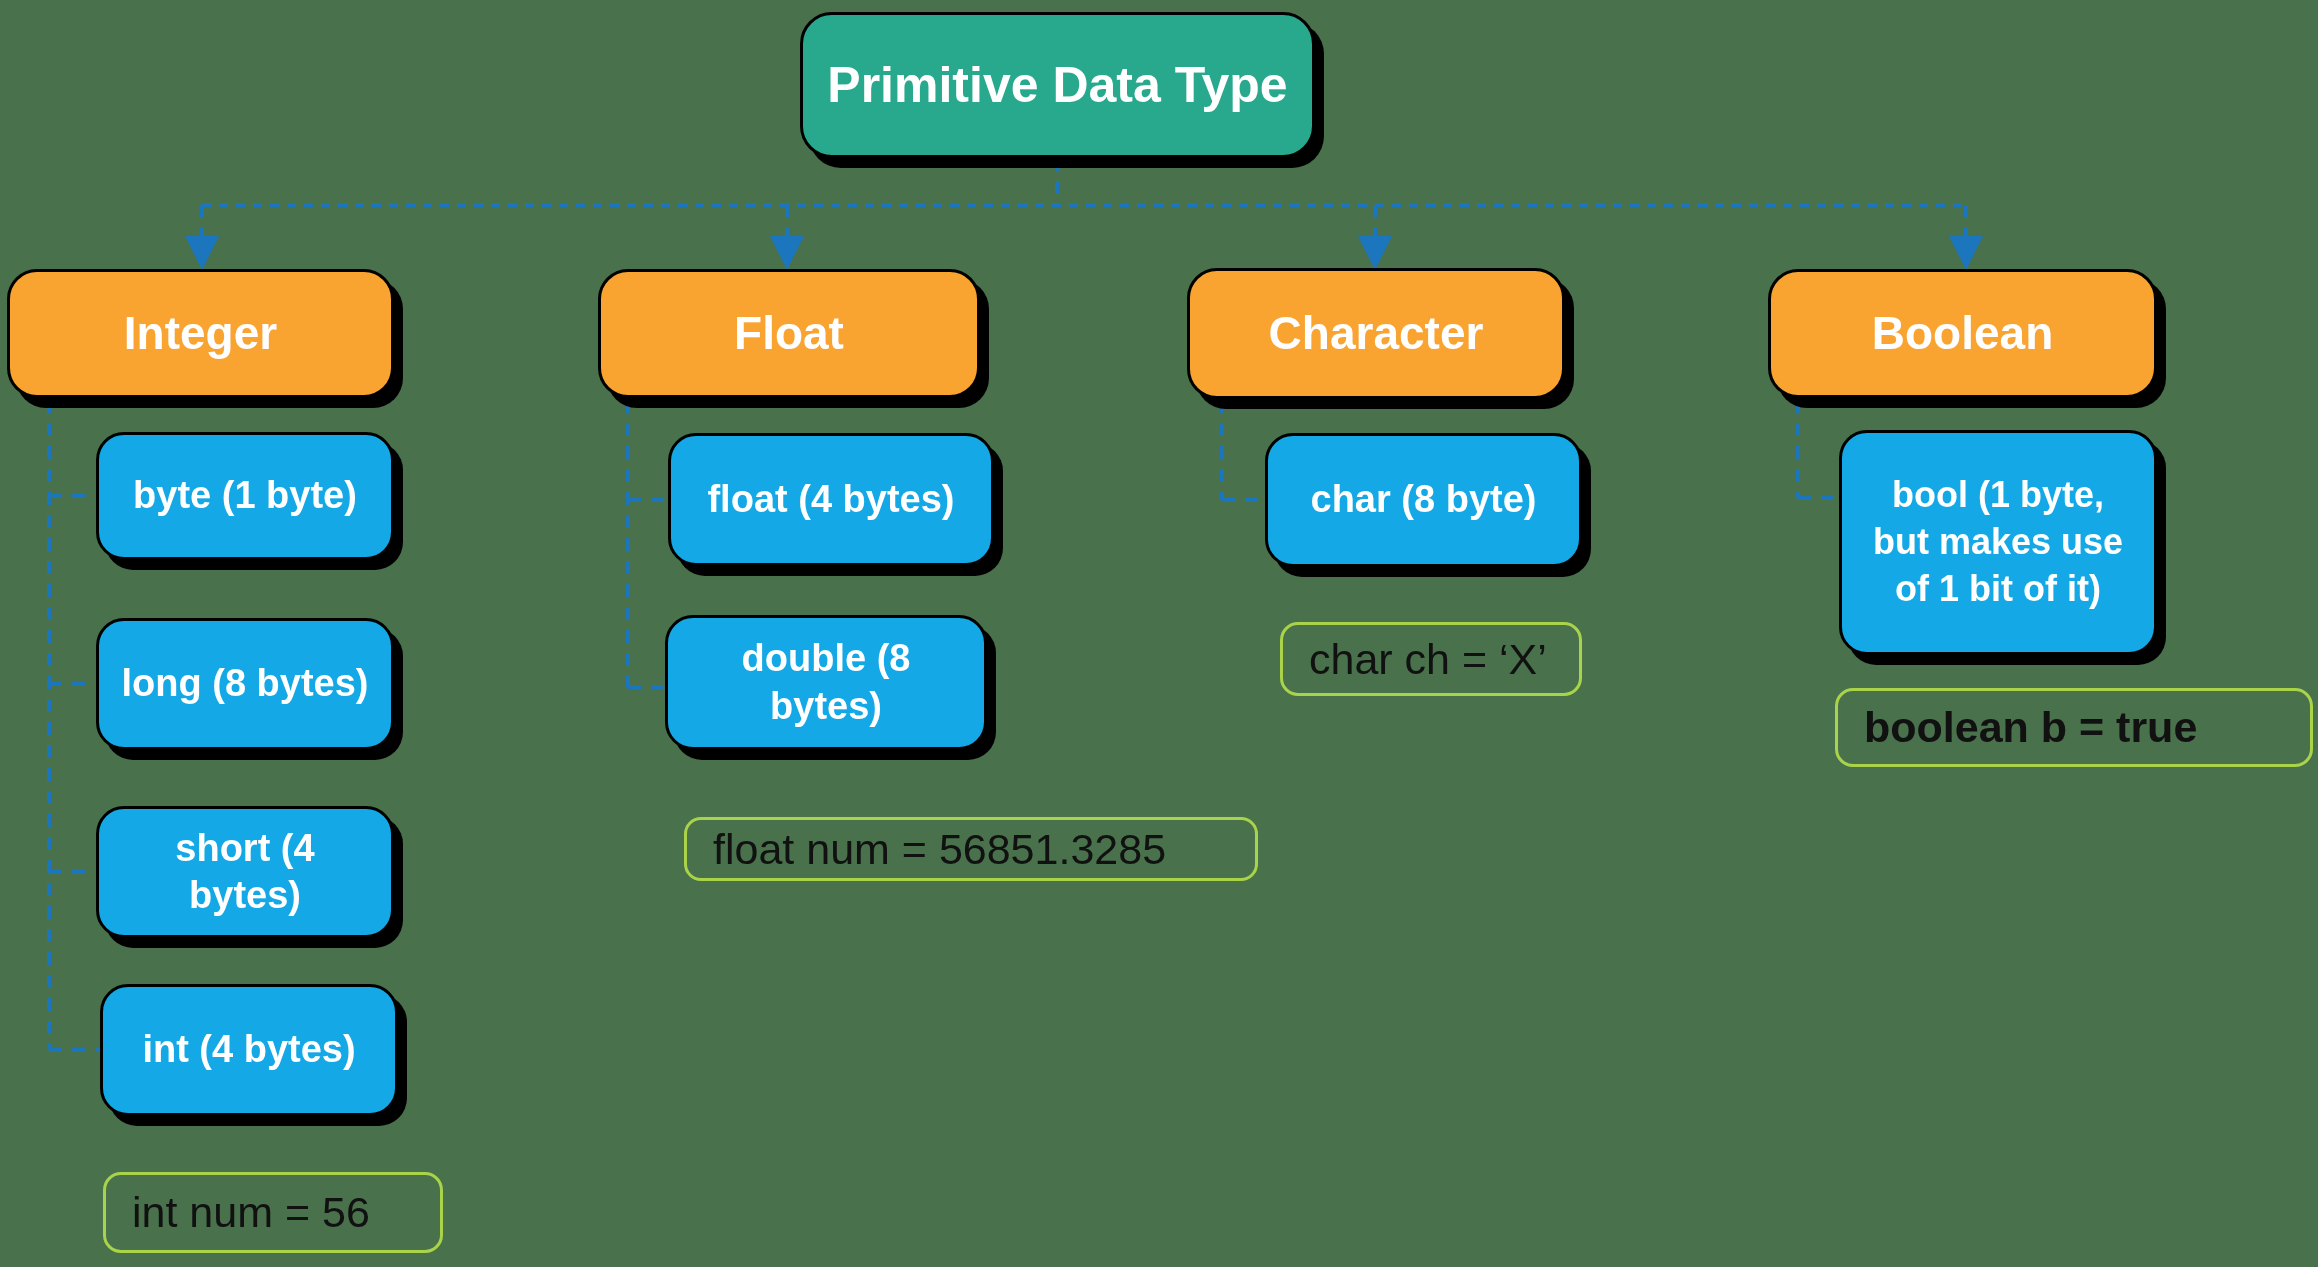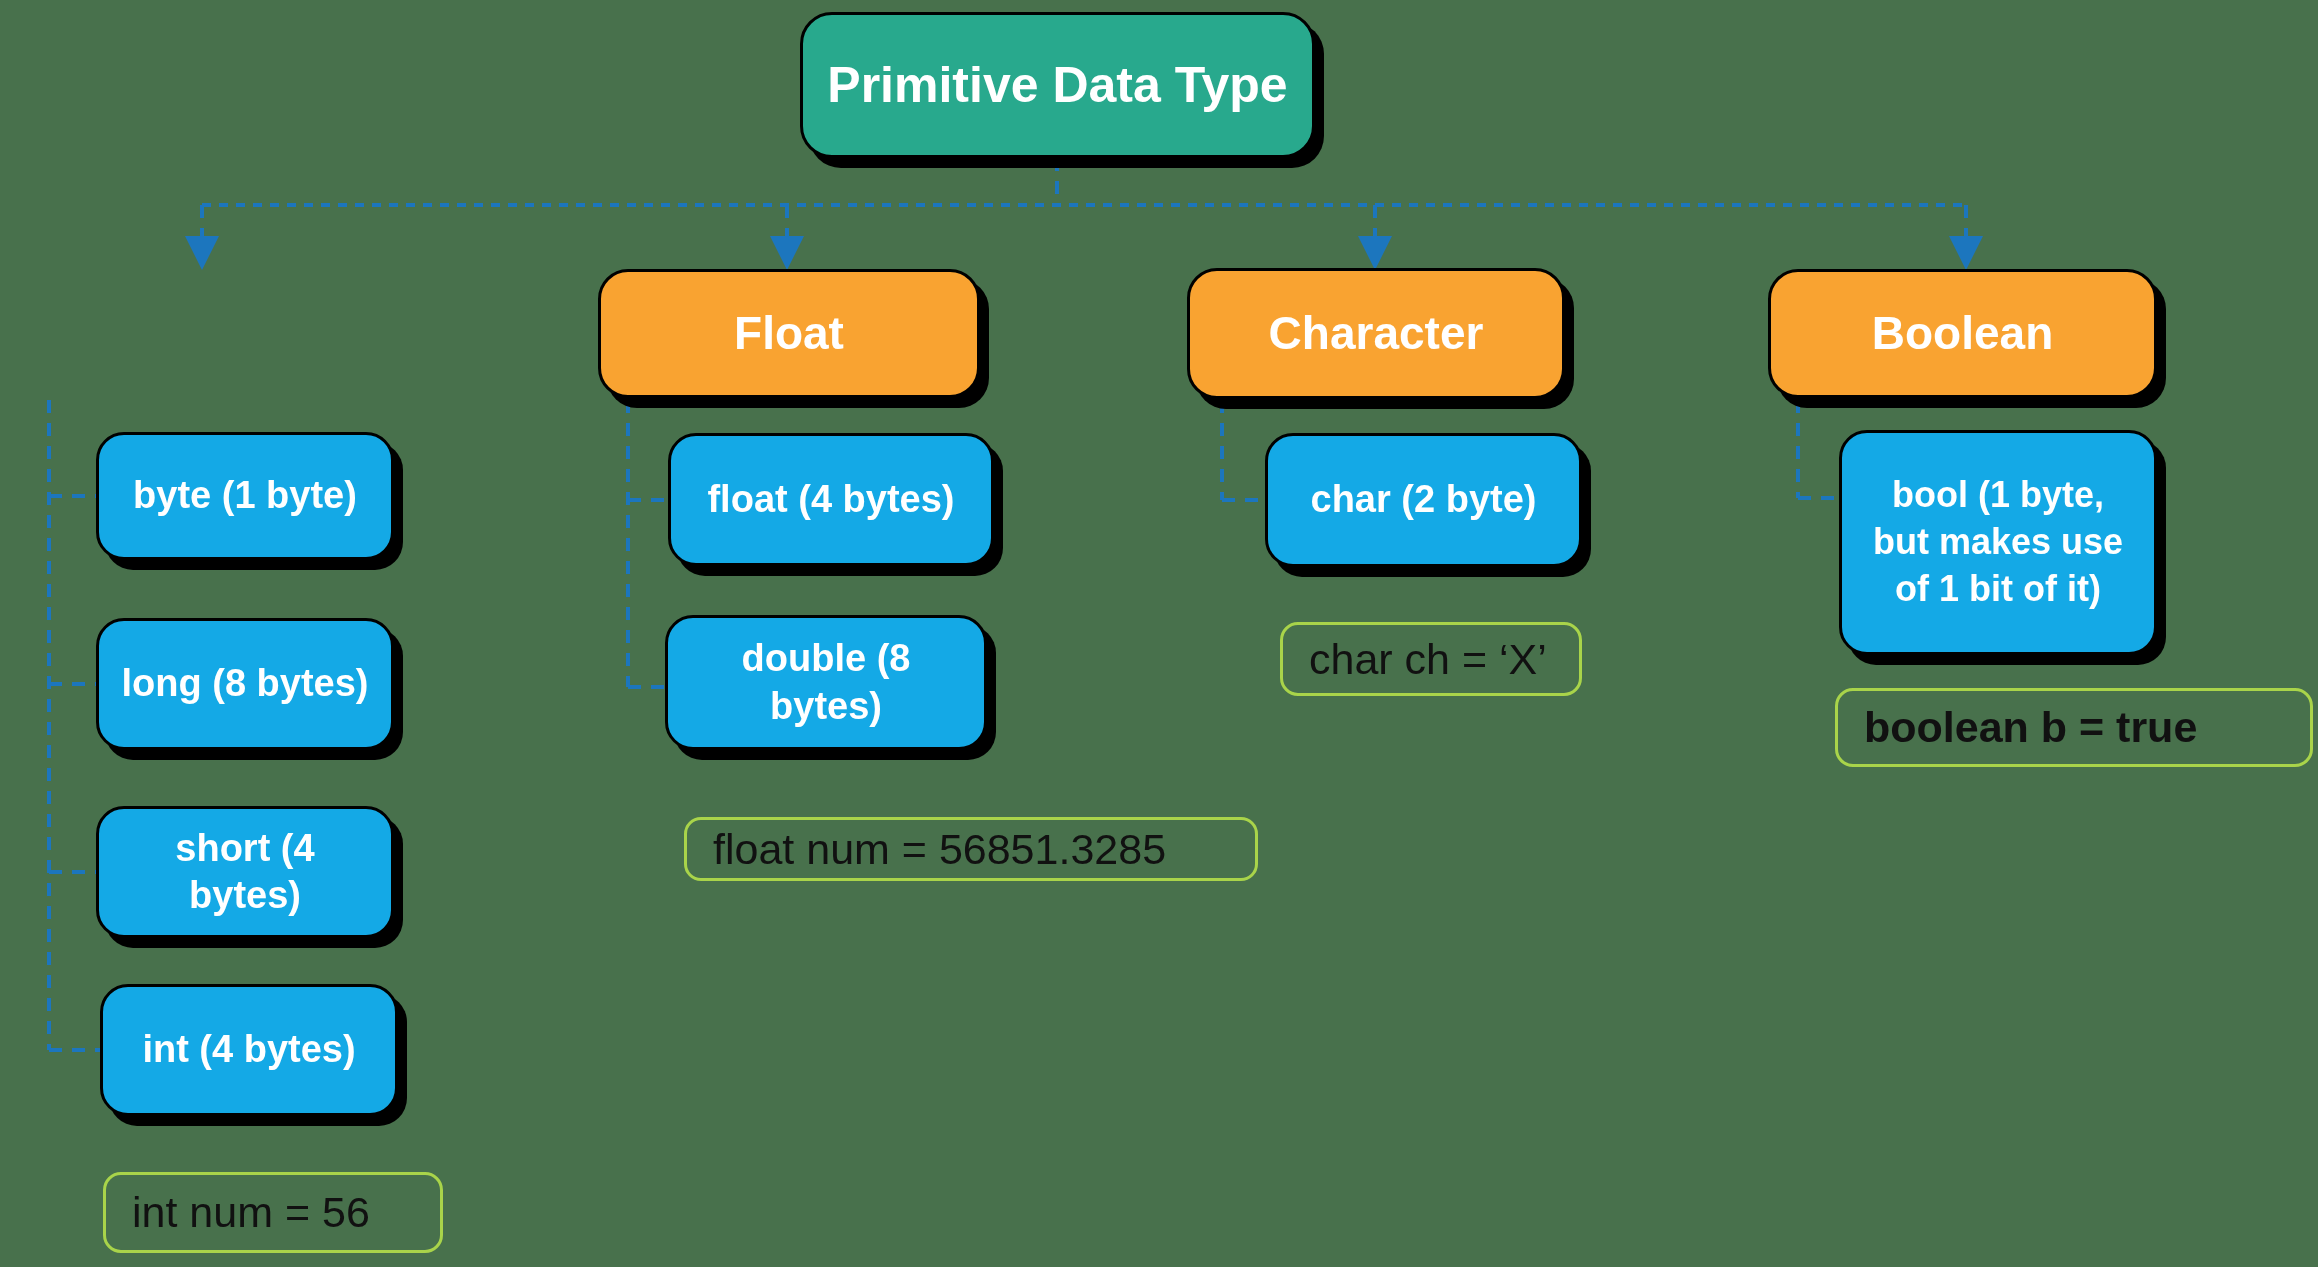--- a/index.html
+++ b/index.html
@@ -117,20 +117,23 @@
     <line class="dash" x1="1222" y1="500" x2="1265" y2="500"></line>
 
     <line class="dash" x1="1798" y1="400" x2="1798" y2="498"></line>
     <line class="dash" x1="1798" y1="498" x2="1839" y2="498"></line>
   </svg>
 
   <div class="box root-box">
     <span>Primitive Data Type</span>
   </div>
 
+  <div class="box category cat-integer">
+    <span>Integer</span>
+  </div>
   <div class="box category cat-float">
     <span>Float</span>
   </div>
   <div class="box category cat-character">
     <span>Character</span>
   </div>
   <div class="box category cat-boolean">
     <span>Boolean</span>
   </div>
 
@@ -148,21 +151,21 @@
   </div>
 
   <div class="box type pos-float">
     <span>float (4 bytes)</span>
   </div>
   <div class="box type pos-double">
     <span>double (8 bytes)</span>
   </div>
 
   <div class="box type pos-char">
-    <span>char (2 byte)</span>
+    <span>char (8 byte)</span>
   </div>
 
   <div class="box type pos-bool">
     <span>bool (1 byte, but makes use of 1 bit of it)</span>
   </div>
 
   <div class="example ex-integer">
     <span>int num = 56</span>
   </div>
   <div class="example ex-float">

